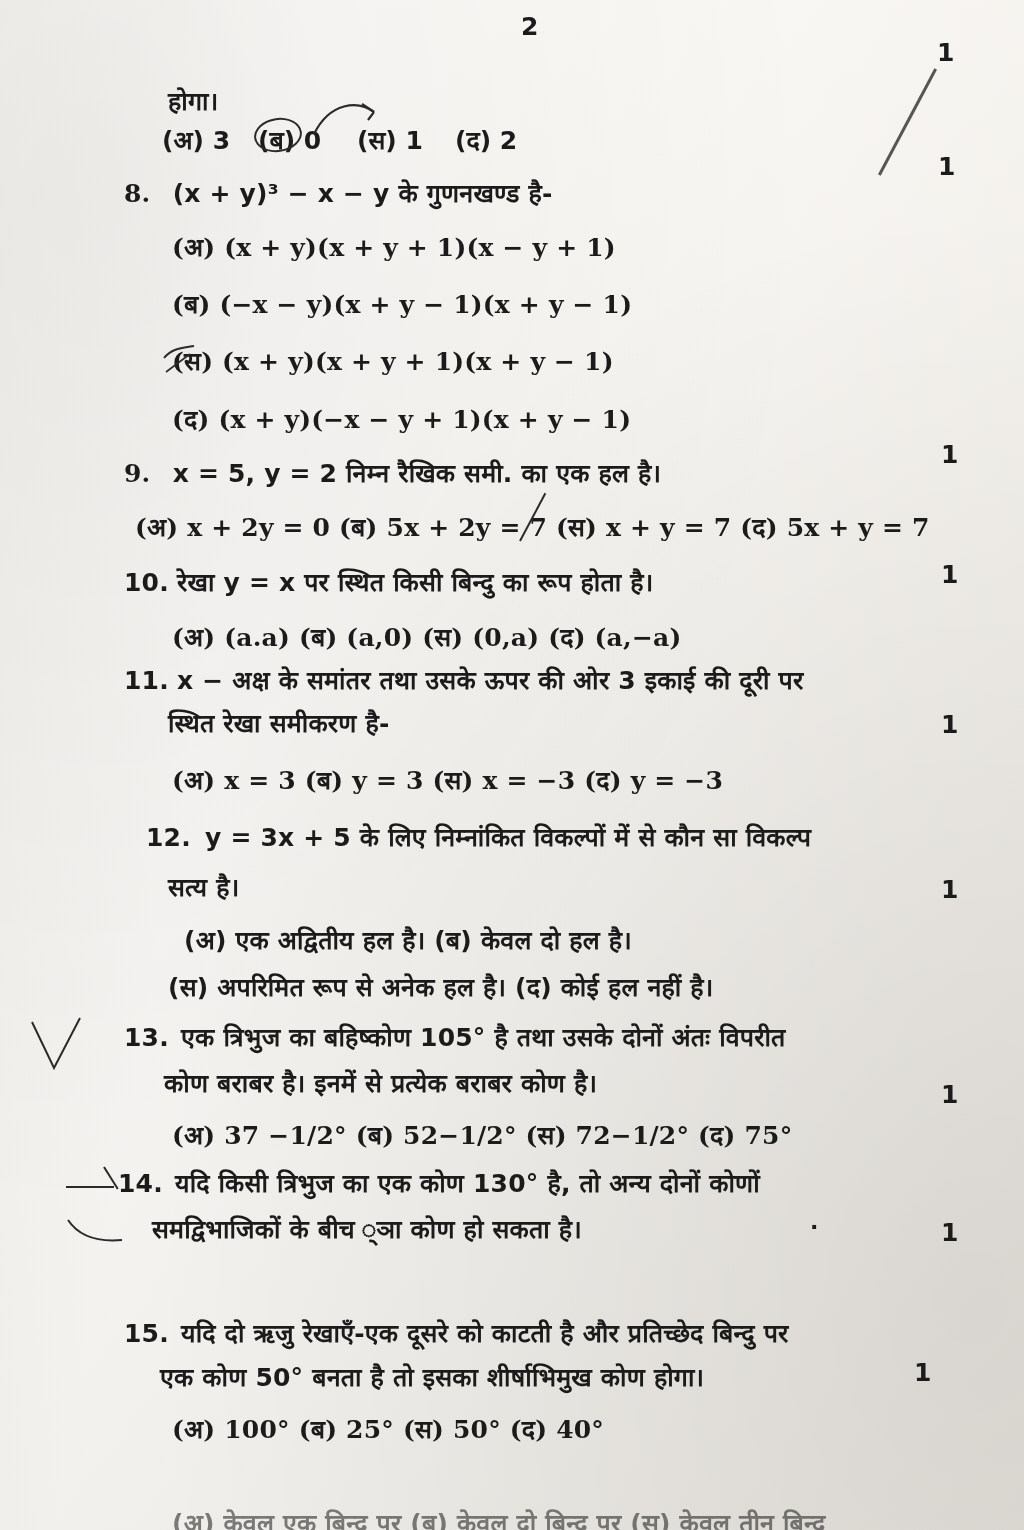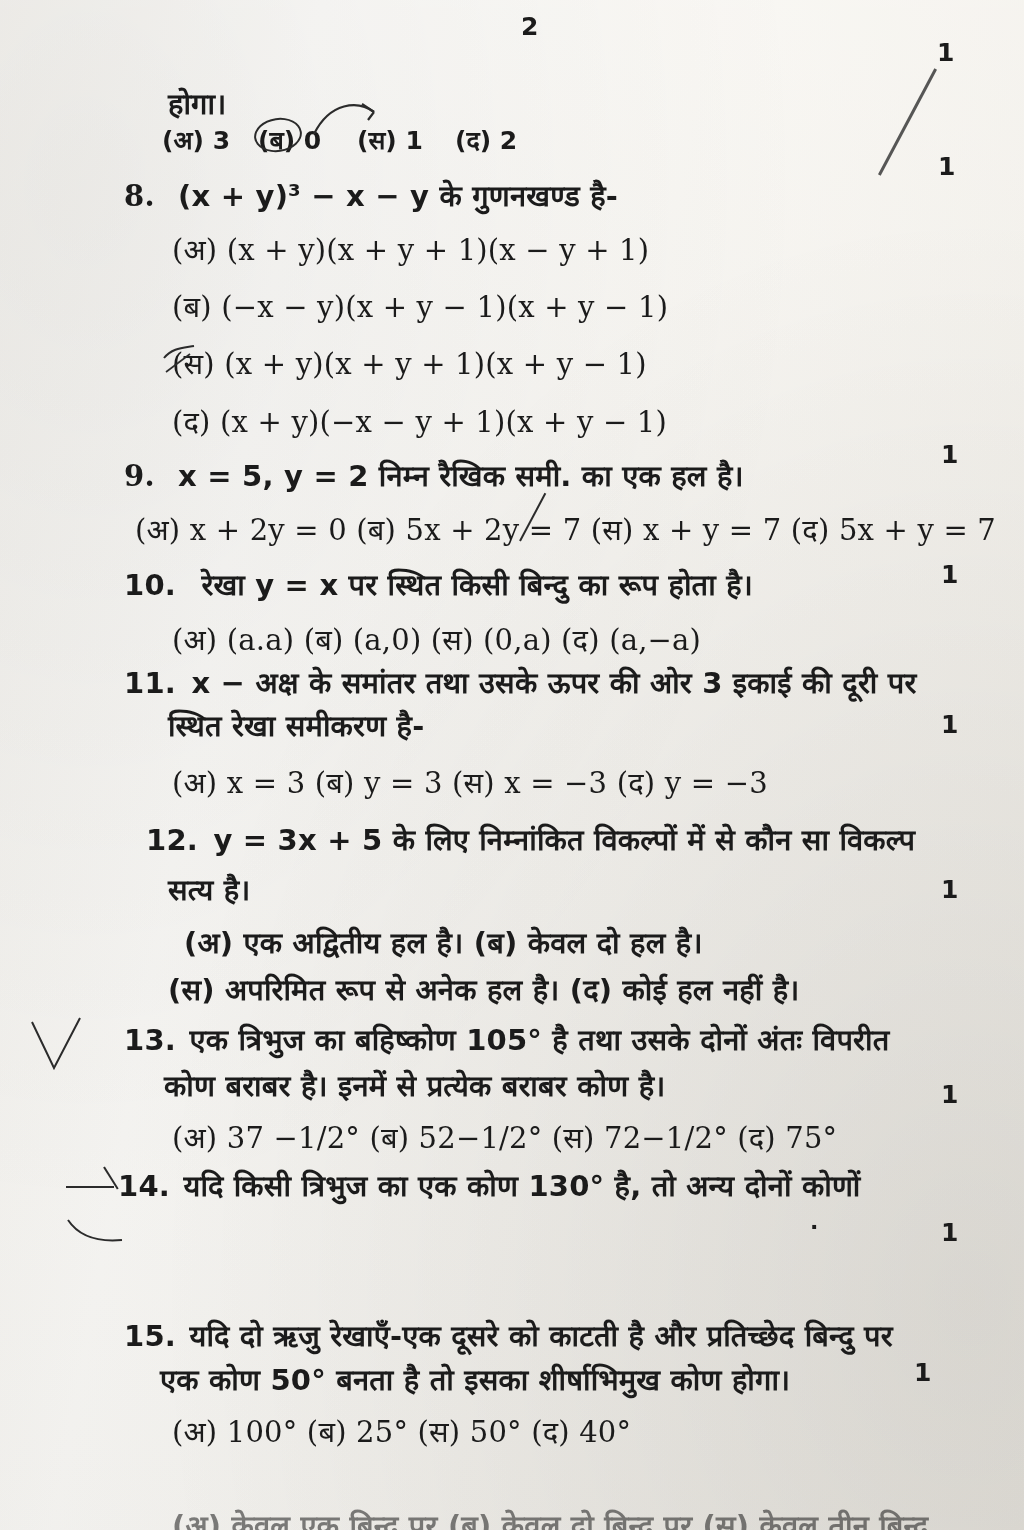--- a/index.html
+++ b/index.html
@@ -26,31 +26,31 @@
       radial-gradient(ellipse at 95% 85%, rgba(0,0,0,0.07), rgba(0,0,0,0) 60%),
       linear-gradient(180deg, rgba(255,255,255,0.25), rgba(0,0,0,0.04));
   }
   .page {
     position: absolute;
     inset: 0;
   }
   .line {
     position: absolute;
     white-space: nowrap;
-    font-size: 29px;
+    font-size: 25px;
     line-height: 1.25;
     letter-spacing: 0.2px;
   }
   .hindi {
     font-family: "DejaVu Sans", sans-serif;
     font-weight: 600;
   }
   .math {
     font-family: "DejaVu Serif", serif;
-    font-weight: 400;
+    font-weight: 700;
   }
   .pagenum {
     position: absolute;
     font-family: "DejaVu Sans", sans-serif;
     font-weight: 700;
     font-size: 25px;
   }
   .mark {
     position: absolute;
     font-family: "DejaVu Sans", sans-serif;
@@ -146,27 +146,27 @@
   <div class="line" style="left:124px; top:458px;">
     <span class="qnum math">9.</span>
     <span class="hindi" style="margin-left:14px;">x = 5, y = 2 निम्न रैखिक समी. का एक हल है।</span>
   </div>
   <div class="line math" style="left:135px; top:512px;">(अ) x + 2y = 0 (ब) 5x + 2y = 7 (स) x + y = 7 (द) 5x + y = 7</div>
 
   <div class="pen-line" style="left:520px; top:540px; width:54px; transform: rotate(-62deg);"></div>
 
   <div class="line" style="left:124px; top:567px;">
     <span class="qnum hindi">10.</span>
-    <span class="hindi" style="margin-left:16px;">रेखा  y = x  पर स्थित किसी बिन्दु का रूप होता है।</span>
+    <span class="hindi" style="margin-left:0;">रेखा  y = x  पर स्थित किसी बिन्दु का रूप होता है।</span>
   </div>
   <div class="line math" style="left:172px; top:622px;">(अ)  (a.a) (ब)   (a,0)  (स)   (0,a)   (द)  (a,−a)</div>
 
   <div class="line" style="left:124px; top:665px;">
     <span class="qnum hindi">11.</span>
-    <span class="hindi" style="margin-left:6px;">x − अक्ष के समांतर तथा उसके ऊपर की ओर 3 इकाई की दूरी पर</span>
+    <span class="hindi" style="">x − अक्ष के समांतर तथा उसके ऊपर की ओर 3 इकाई की दूरी पर</span>
   </div>
   <div class="line hindi" style="left:168px; top:708px;">स्थित रेखा समीकरण है-</div>
   <div class="line math" style="left:172px; top:765px;">(अ)  x = 3        (ब)  y = 3        (स)  x = −3    (द)  y = −3</div>
 
   <div class="line" style="left:124px; top:822px;margin-left:22px;">
     <span class="qnum hindi">12.</span>
     <span class="hindi" style="margin-left:6px;">y = 3x + 5  के लिए निम्नांकित विकल्पों में से कौन सा विकल्प</span>
   </div>
   <div class="line hindi" style="left:168px; top:872px;">सत्य है।</div>
   <div class="line hindi" style="left:168px; top:925px;margin-left:16px;">(अ) एक अद्वितीय हल है।    (ब) केवल दो हल है।</div>
@@ -180,20 +180,21 @@
   <div class="line math" style="left:172px; top:1120px;">(अ)  37 −1/2°      (ब) 52−1/2°   (स) 72−1/2°   (द) 75°</div>
 
   <svg class="scribble" style="left:28px; top:1016px;" width="60" height="58">
     <path d="M4 6 L 26 52 L 52 2" stroke="#2b2b2b" stroke-width="2" fill="none"></path>
   </svg>
 
   <div class="line" style="left:118px; top:1168px;">
     <span class="qnum hindi">14.</span>
     <span class="hindi" style="margin-left:4px;">यदि किसी त्रिभुज का एक कोण 130° है, तो अन्य दोनों कोणों</span>
   </div>
+  <div class="line hindi" style="left:152px; top:1214px;">समद्विभाजिकों के बीच ्ञा कोण हो सकता है।</div>
 
   <div class="pen-line" style="left:66px; top:1186px; width:48px; transform: rotate(0deg);"></div>
   <div class="pen-line" style="left:104px; top:1166px; width:26px; transform: rotate(58deg);"></div>
   <svg class="scribble" style="left:66px; top:1216px;" width="60" height="36">
     <path d="M2 4 C 14 22, 34 26, 56 24" stroke="#2b2b2b" stroke-width="2" fill="none"></path>
   </svg>
   <div class="mark" style="left:810px; top:1214px; font-size:22px;">·</div>
 
   <div class="line" style="left:124px; top:1318px;">
     <span class="qnum hindi">15.</span>

